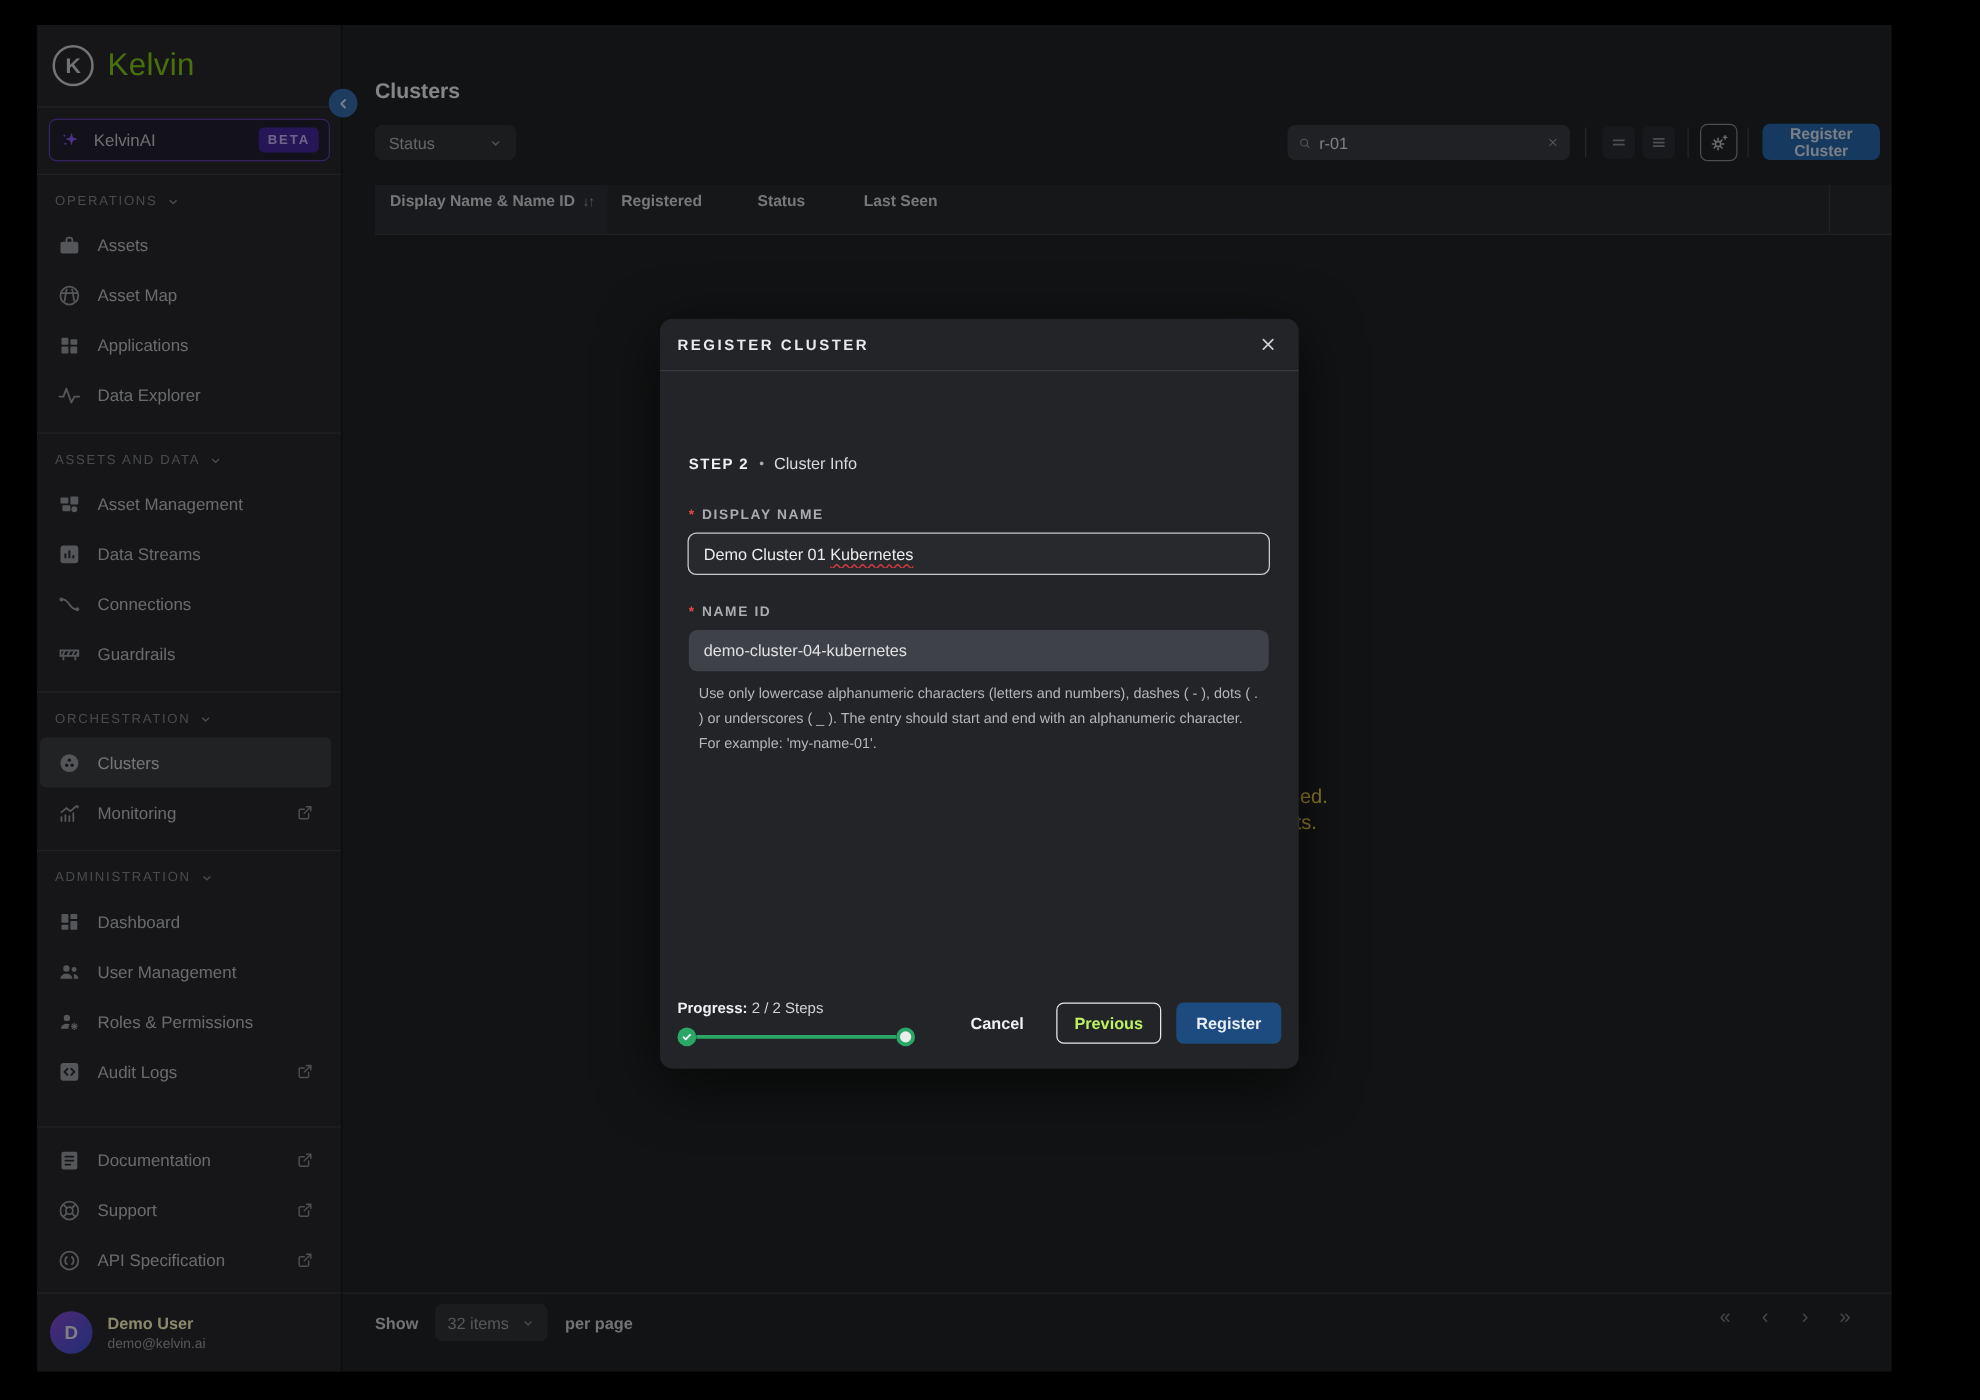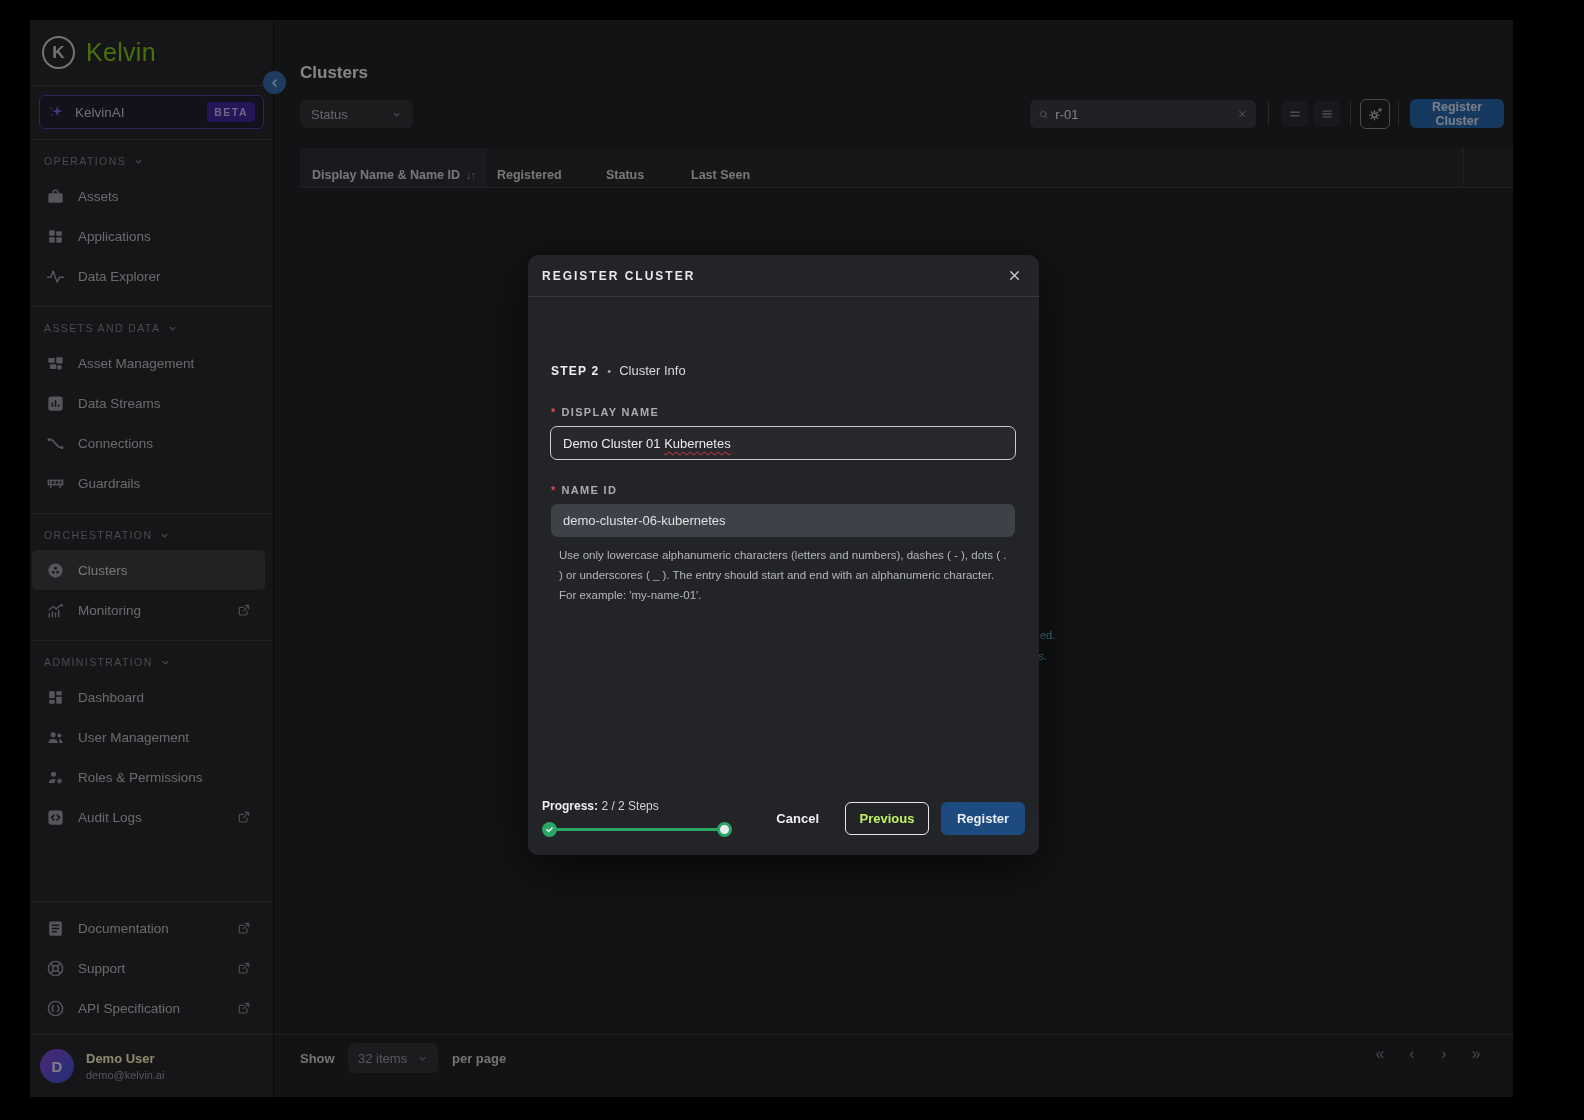--- a/index.html
+++ b/index.html
@@ -62,23 +62,23 @@
   .gear-btn { position:absolute; top:79px; left:1086px; width:30px; height:30px; border-radius:6px;
               border:1px solid #8a8c90; display:flex; align-items:center; justify-content:center;
               color:#c7c9cc; cursor:pointer; background:transparent; }
   .register-top { position:absolute; left:1136px; top:79px; width:94px; height:29px; background:#2868ad;
                   border:none; border-radius:6px; color:#dce7f5; font-size:12.5px; font-weight:700;
                   cursor:pointer; font-family:"Liberation Sans", sans-serif; }
   .thead { position:absolute; left:26px; top:128px; width:1213px; height:40px; background:#282a2e;
            border-bottom:1px solid #3a3d41; font-size:12.5px; font-weight:700; color:#d7d9db; }
   .thead .first-col { position:absolute; left:0; top:0; width:186px; height:100%; background:#2f3135; }
   .thead .col-sep { position:absolute; left:1163px; top:0; width:1px; height:100%; background:#3a3d41; }
-  .th { position:absolute; top:20px; }
+  .th { position:absolute; top:6px; }
   .sort-icon { font-size:11px; color:#9a9da2; margin-left:6px; letter-spacing:-1px; }
-  .fragment { position:absolute; color:#7dd3fc; font-size:11px; }
+  .fragment { position:absolute; color:#fde047; font-size:16px; }
   .main-footer { position:absolute; left:0; top:1014px; width:100%; height:63px; border-top:1px solid #3a3d41; }
   .show-label { position:absolute; left:26px; top:16px; font-size:13px; color:#cfd1d4; font-weight:700; }
   .pagesize { left:74px; top:8px; width:90px; height:30px; padding:0 10px; color:#9fa1a5; }
   .pagesize .chev { margin-left:auto; color:#7e8186; }
   .perpage { position:absolute; left:178px; top:16px; font-size:13px; color:#cfd1d4; font-weight:700; }
   .pager { position:absolute; right:28px; top:10px; display:flex; gap:14px; }
   .pager span { color:#7e8186; font-size:16px; width:18px; text-align:center; cursor:pointer; }
 
   
   .dim-overlay { position:absolute; inset:0; background:rgba(0,0,0,0.45); z-index:50; }
@@ -155,20 +155,27 @@
             </svg>
         </div>
         <div class="nav-item">
           <svg class="nav-icon" viewBox="0 0 24 24" fill="none" stroke="currentColor" stroke-width="1.8">
               <rect x="3" y="8" width="18" height="12" rx="2" fill="currentColor" stroke="none"></rect>
               <path d="M9 8V6.5A2.5 2.5 0 0 1 11.5 4h1A2.5 2.5 0 0 1 15 6.5V8" stroke-linecap="round"></path>
             </svg>
           <span class="nav-label">Assets</span>
         </div>
         <div class="nav-item">
+          <svg class="nav-icon" viewBox="0 0 24 24" fill="none" stroke="currentColor" stroke-width="1.8">
+              <circle cx="12" cy="12" r="9"></circle>
+              <path d="M3.5 9.5h17M7 18c1-4 1-9 2.5-13M17 18c-1-4-1-9-2.5-13"></path>
+            </svg>
+          <span class="nav-label">Asset Map</span>
+        </div>
+        <div class="nav-item">
           <svg class="nav-icon" viewBox="0 0 24 24" fill="currentColor">
               <rect x="4" y="4" width="7" height="7" rx="1.2"></rect>
               <rect x="13" y="5.5" width="7" height="5.5" rx="1.2"></rect>
               <rect x="4" y="13" width="7" height="7" rx="1.2"></rect>
               <rect x="13" y="13" width="7" height="7" rx="1.2"></rect>
             </svg>
           <span class="nav-label">Applications</span>
         </div>
         <div class="nav-item">
           <svg class="nav-icon" viewBox="0 0 24 24" fill="none" stroke="currentColor" stroke-width="1.9" stroke-linecap="round" stroke-linejoin="round">
@@ -448,21 +455,21 @@
           <span class="req">*</span><span>DISPLAY NAME</span>
         </div>
         <div class="input-box input-display">
           <span><span>Demo Cluster 01 </span><span class="misspelled">Kubernetes</span></span>
         </div>
 
         <div class="field-label" style="left:23px; top:187px">
           <span class="req">*</span><span>NAME ID</span>
         </div>
         <div class="input-box input-nameid">
-          <span>demo-cluster-06-kubernetes</span>
+          <span>demo-cluster-04-kubernetes</span>
         </div>
 
         <div class="help-text">Use only lowercase alphanumeric characters (letters and numbers), dashes ( - ), dots ( . ) or underscores ( _ ). The entry should start and end with an alphanumeric character. For example: 'my-name-01'.</div>
       </div>
 
       <div class="modal-footer">
         <div class="progress-block">
           <div class="progress-line1">
             <b>Progress:</b>
             <span>2 / 2 Steps</span>

